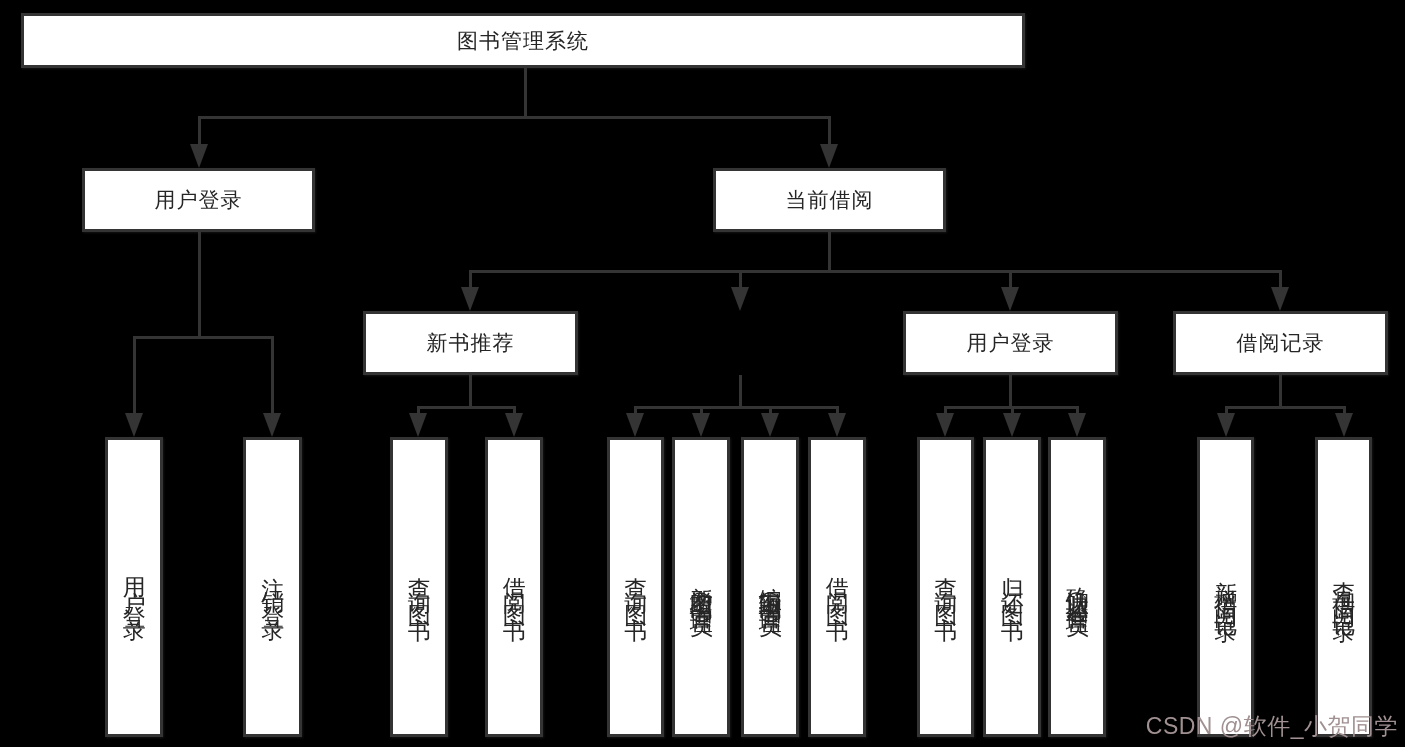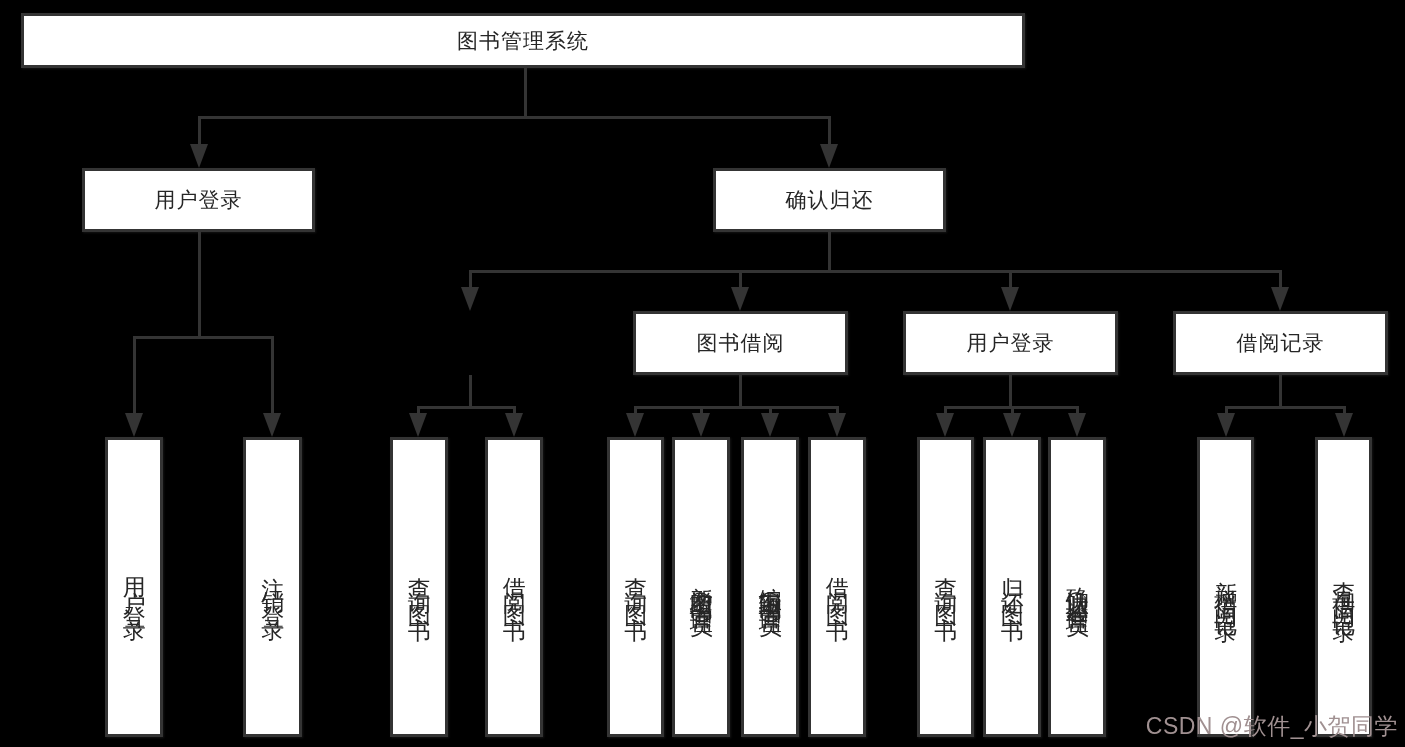--- a/index.html
+++ b/index.html
@@ -57,27 +57,27 @@
 
   <div class="box hbox" style="left:21px;top:13px;width:1004px;height:55px;">
     <span>图书管理系统</span>
   </div>
 
   <div class="box hbox" style="left:82px;top:168px;width:233px;height:64px;">
     <span>用户登录</span>
   </div>
 
   <div class="box hbox" style="left:713px;top:168px;width:233px;height:64px;">
-    <span>确认归还</span>
+    <span>当前借阅</span>
   </div>
 
+  <div class="box hbox" style="left:363px;top:311px;width:215px;height:64px;">
+    <span>新书推荐</span>
+  </div>
 
-  <div class="box hbox" style="left:633px;top:311px;width:215px;height:64px;">
-    <span>图书借阅</span>
-  </div>
 
   <div class="box hbox" style="left:903px;top:311px;width:215px;height:64px;">
     <span>用户登录</span>
   </div>
 
   <div class="box hbox" style="left:1173px;top:311px;width:215px;height:64px;">
     <span>借阅记录</span>
   </div>
 
   <div class="box leaf" style="left:105px;top:437px;width:58px;height:300px;">

